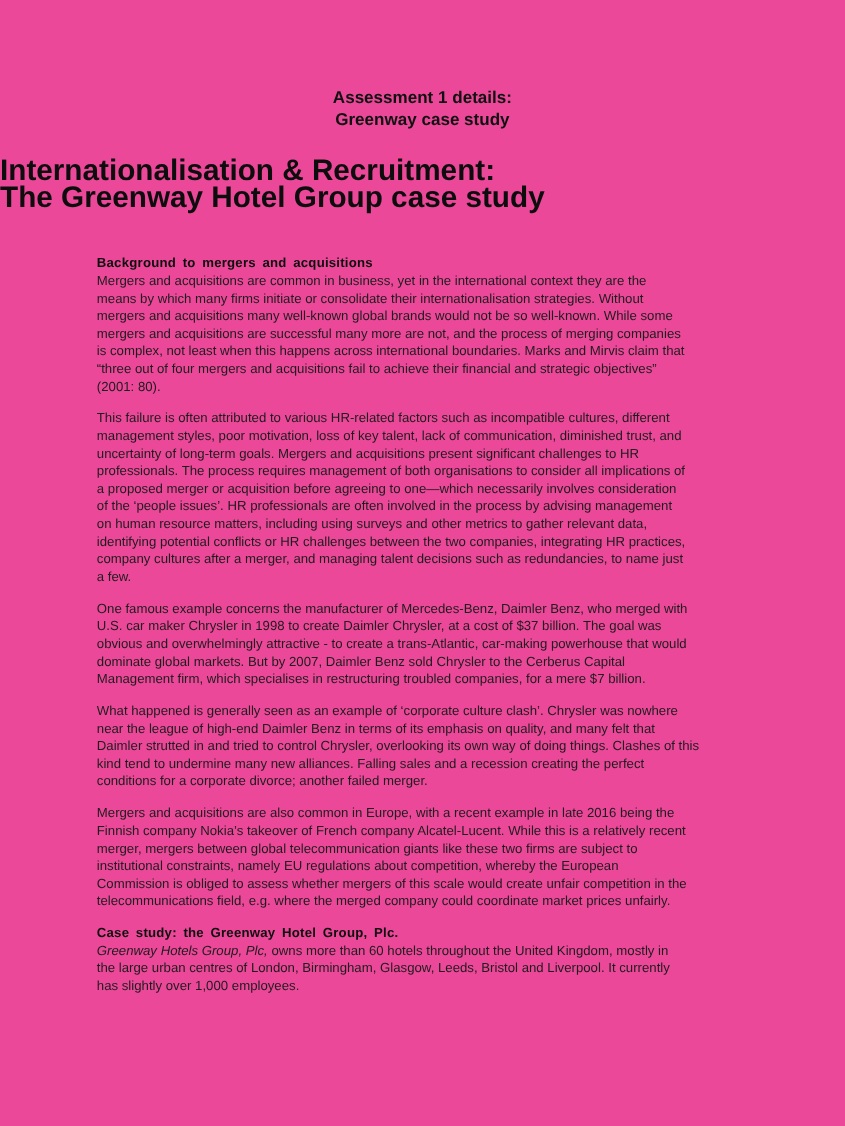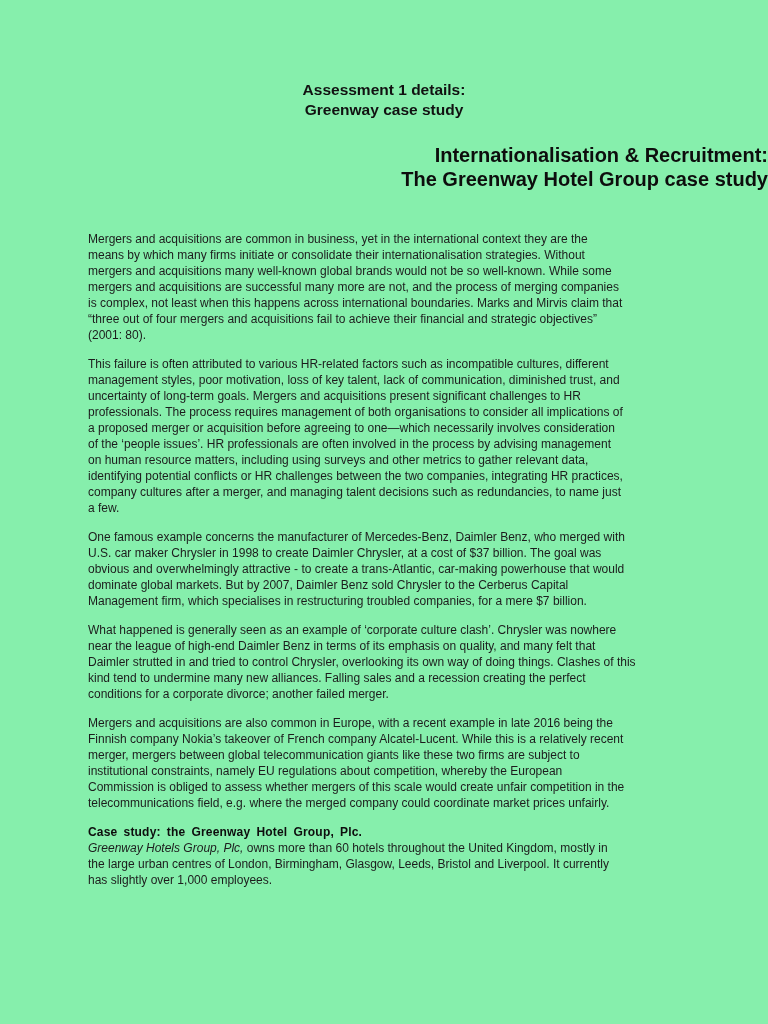--- a/index.html
+++ b/index.html
@@ -4,21 +4,21 @@
 <style>
   html, body {
     margin: 0;
     padding: 0;
     background: #ffffff;
   }
   .page {
     position: relative;
     width: 768px;
     height: 1024px;
-    background: #86efac;
+    background: #ec4899;
     overflow: hidden;
     font-family: "Liberation Sans", "DejaVu Sans", sans-serif;
     color: #1c1c1c;
   }
   .content {
     padding-top: 80px;
   }
   .doc-title {
     text-align: center;
     font-size: 15.5px;
@@ -28,22 +28,22 @@
     white-space: pre-line;
   }
   .subtitle {
     text-align: center;
     font-size: 12.5px;
     line-height: 16px;
     margin-top: 16px;
     color: #222222;
   }
   .main-title {
-    text-align: right;
-    font-size: 20px;
+    text-align: left;
+    font-size: 27px;
     font-weight: 700;
     line-height: 24px;
     margin-top: 24px;
     color: #0d0d0d;
     white-space: pre-line;
   }
   .body-text {
     margin-top: 40px;
     margin-left: 88px;
     font-size: 12px;
@@ -79,20 +79,21 @@
     <div class="doc-title">Assessment 1 details:
 Greenway case study</div>
 
 
     <div class="main-title">Internationalisation &amp; Recruitment:
 The Greenway Hotel Group case study</div>
 
     <div class="body-text">
 
       <div class="block">
+        <div class="section-heading">Background to mergers and acquisitions</div>
         <div class="lines">Mergers and acquisitions are common in business, yet in the international context they are the
 means by which many firms initiate or consolidate their internationalisation strategies. Without
 mergers and acquisitions many well-known global brands would not be so well-known. While some
 mergers and acquisitions are successful many more are not, and the process of merging companies
 is complex, not least when this happens across international boundaries. Marks and Mirvis claim that
 “three out of four mergers and acquisitions fail to achieve their financial and strategic objectives”
 (2001: 80).</div>
       </div>
 
       <div class="block lines">This failure is often attributed to various HR-related factors such as incompatible cultures, different

